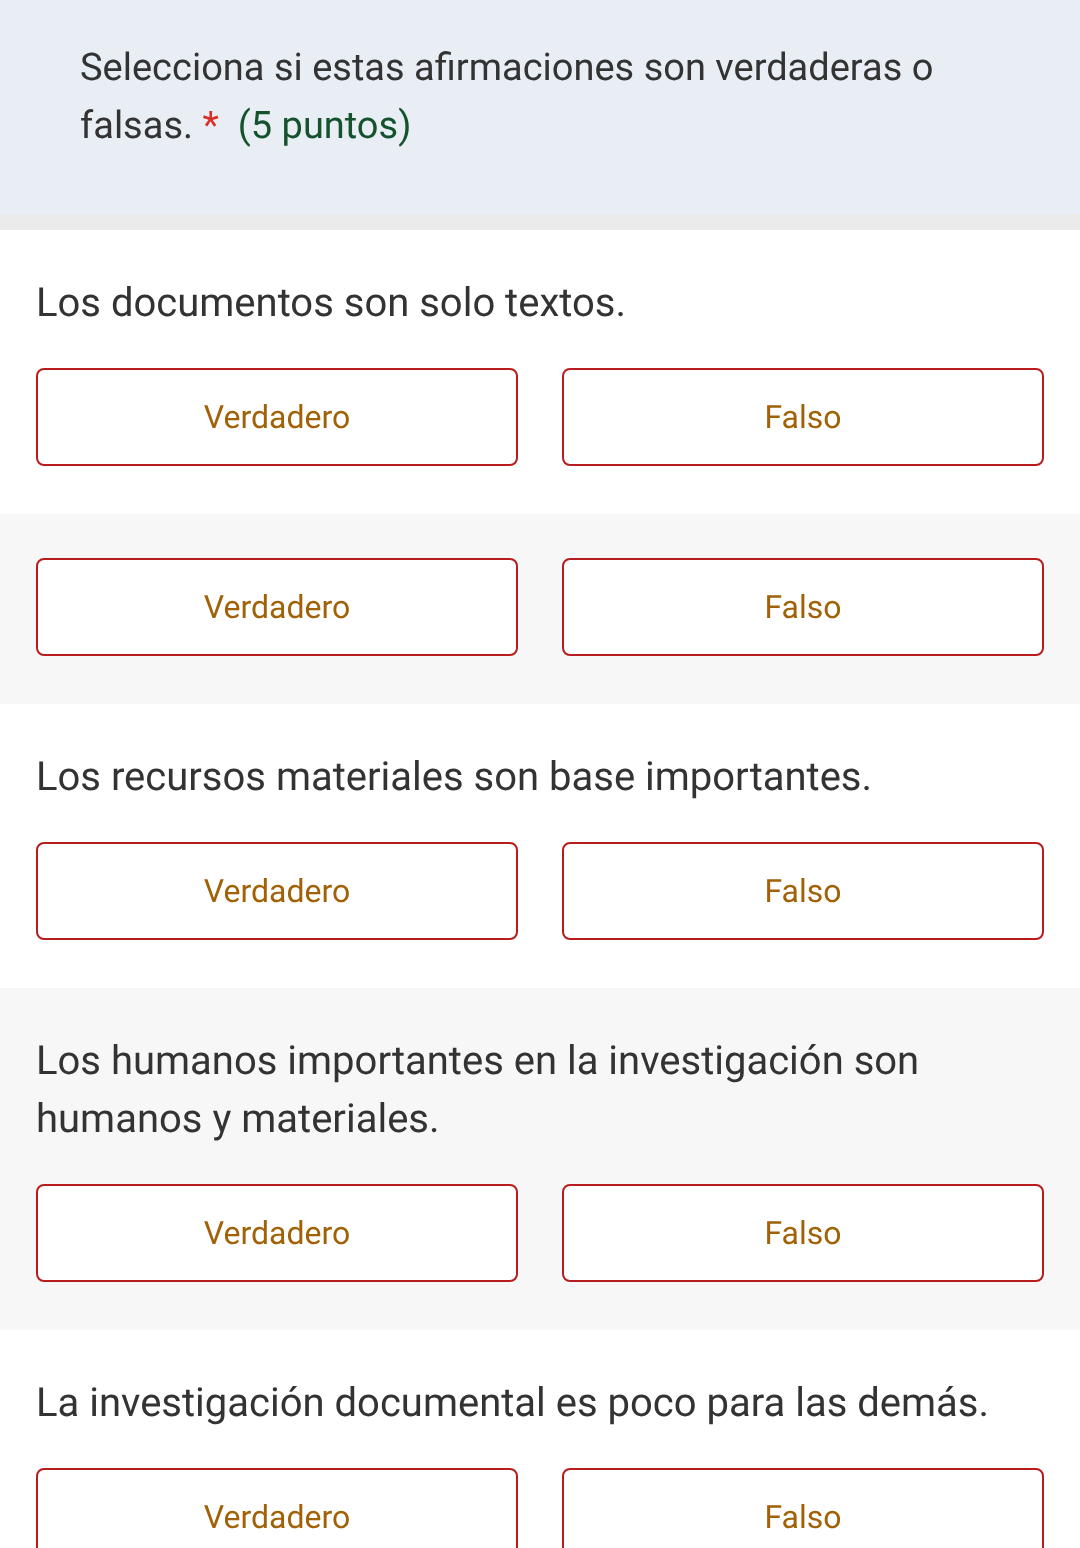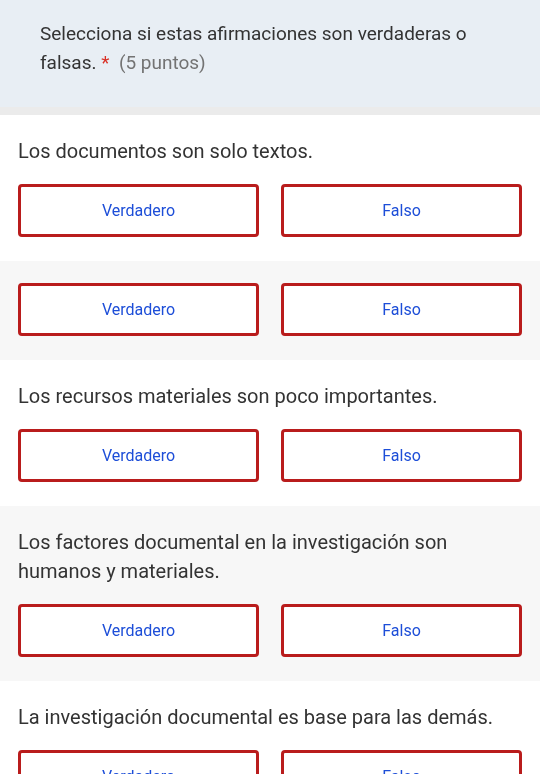--- a/index.html
+++ b/index.html
@@ -15,21 +15,21 @@
   }
   .header-text {
     font-size: 19px;
     color: #333;
     line-height: 1.5;
   }
   .required {
     color: #d93025;
   }
   .points {
-    color: #737373;
+    color: #14532d;
   }
   .spacer {
     height: 8px;
     background: #ebebeb;
   }
   .question-block {
     background: #fff;
     padding: 22px 18px 24px 18px;
   }
   .question-block.alt {
@@ -41,25 +41,25 @@
     margin-bottom: 18px;
     line-height: 1.45;
   }
   .options {
     display: flex;
     gap: 22px;
   }
   .option-btn {
     flex: 1;
     background: #fff;
-    border: 3px solid #b91c1c;
+    border: 1px solid #b91c1c;
     border-radius: 4px;
     padding: 14px 0;
     font-size: 16px;
-    color: #1d4ed8;
+    color: #a16207;
     text-align: center;
     cursor: pointer;
     font-family: inherit;
   }
 </style>
 </head>
 <body>
 
 <div class="header">
   <div class="header-text">
@@ -80,34 +80,34 @@
 </div>
 
 <div class="question-block alt">
   <div class="options">
     <button class="option-btn">Verdadero</button>
     <button class="option-btn">Falso</button>
   </div>
 </div>
 
 <div class="question-block">
-  <div class="statement">Los recursos materiales son poco importantes.</div>
+  <div class="statement">Los recursos materiales son base importantes.</div>
   <div class="options">
     <button class="option-btn">Verdadero</button>
     <button class="option-btn">Falso</button>
   </div>
 </div>
 
 <div class="question-block alt">
-  <div class="statement">Los factores documental en la investigación son humanos y materiales.</div>
+  <div class="statement">Los humanos importantes en la investigación son humanos y materiales.</div>
   <div class="options">
     <button class="option-btn">Verdadero</button>
     <button class="option-btn">Falso</button>
   </div>
 </div>
 
 <div class="question-block">
-  <div class="statement">La investigación documental es base para las demás.</div>
+  <div class="statement">La investigación documental es poco para las demás.</div>
   <div class="options">
     <button class="option-btn">Verdadero</button>
     <button class="option-btn">Falso</button>
   </div>
 </div>
 
 </body></html>

